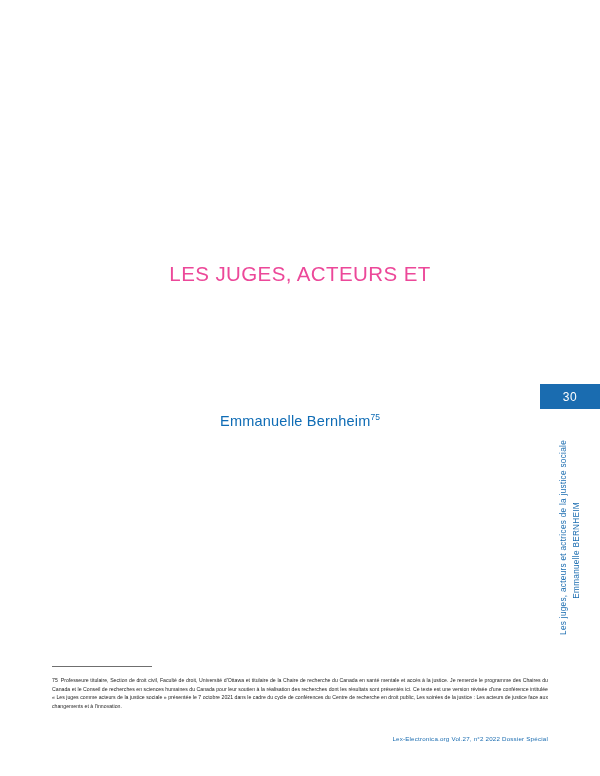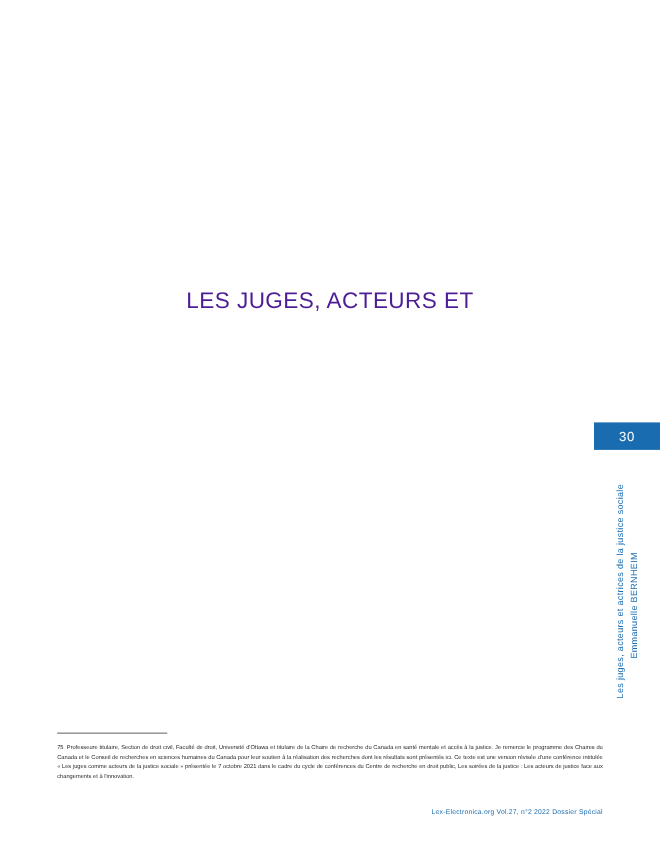--- a/index.html
+++ b/index.html
@@ -27,21 +27,21 @@
     position: absolute;
     left: 60px;
     top: 258px;
     width: 480px;
     text-align: center;
   }
   .title-line {
     font-size: 20.5px;
     line-height: 31px;
     letter-spacing: 0.4px;
-    color: #4c1d95;
+    color: #ec4899;
     font-weight: 400;
     white-space: nowrap;
   }
 
   
   .author-block {
     position: absolute;
     left: 60px;
     top: 412px;
     width: 480px;
@@ -139,20 +139,23 @@
 </style>
 </head>
 <body>
 
 <div class="page">
 
   <div class="title-block">
     <div class="title-line">LES JUGES, ACTEURS ET</div>
   </div>
 
+  <div class="author-block">
+    <span class="author-name">Emmanuelle Bernheim</span><span class="author-note">75</span>
+  </div>
 
   <div class="page-tab">30</div>
 
   <div class="vertical-rail">
     <div class="vrun vrun-title">Les juges, acteurs et actrices de la justice sociale</div>
     <div class="vrun vrun-author">Emmanuelle BERNHEIM</div>
   </div>
 
   <div class="footnote-rule"></div>
   <div class="footnote">

